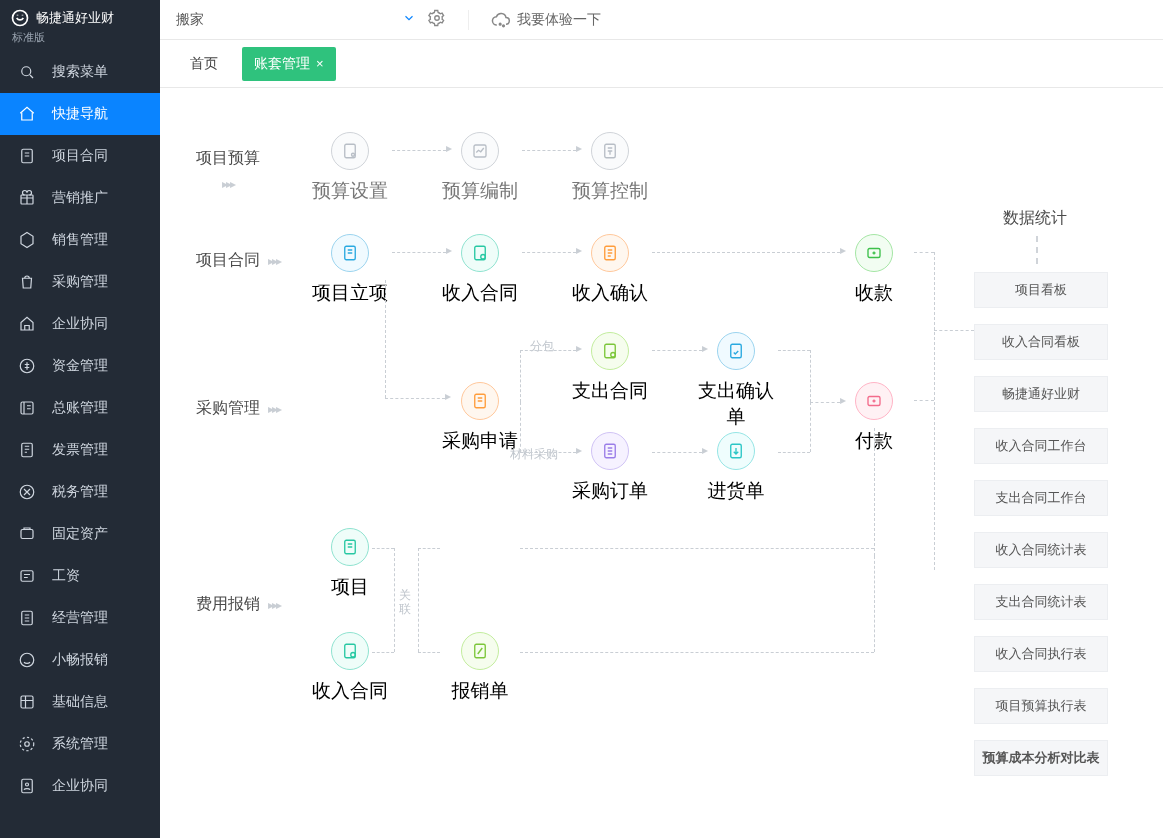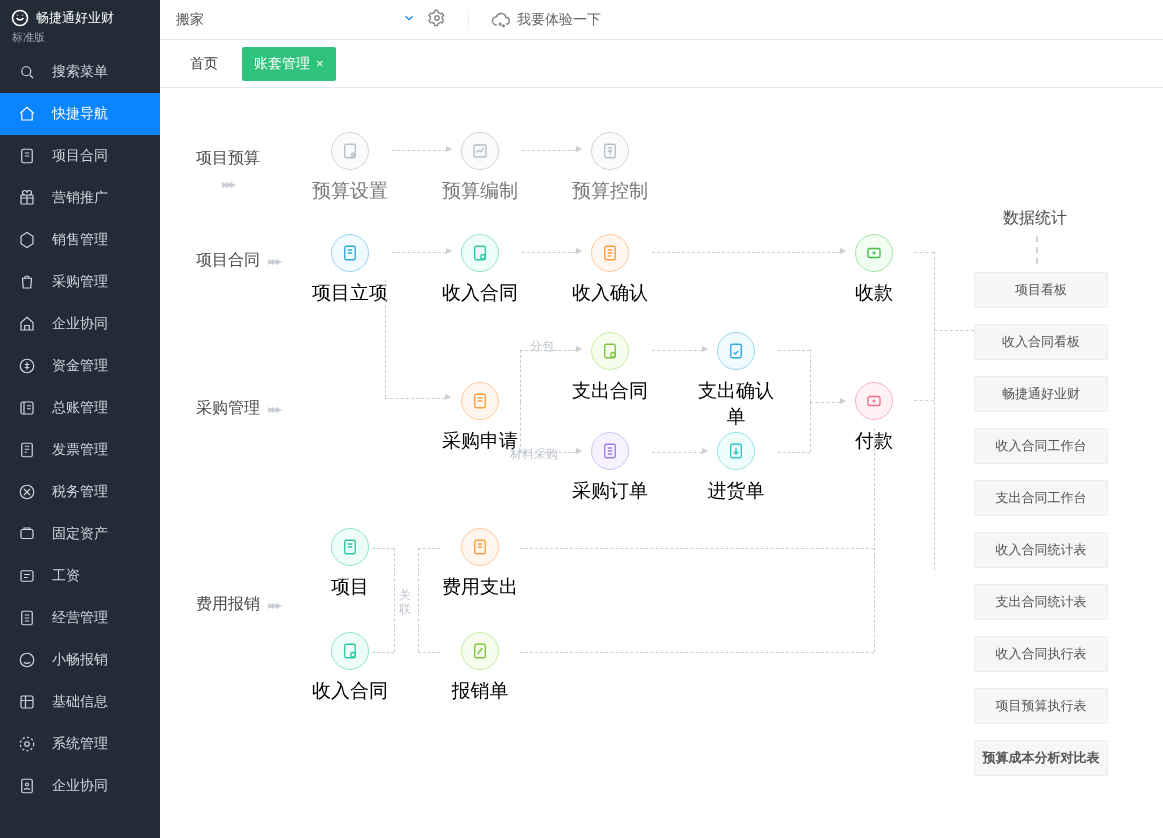--- a/index.html
+++ b/index.html
@@ -455,29 +455,20 @@
     </div>
     <div class="node" style="left:150px; top:440px;">
       <div class="nicon teal">
           <svg width="18" height="18" viewBox="0 0 24 24" fill="none" stroke="#28c8a3" stroke-width="1.8">
             <rect x="5" y="3" width="14" height="18" rx="2"></rect>
             <path d="M9 8h6M9 12h6"></path>
           </svg>
         </div>
       <div class="nlabel dark">项目</div>
     </div>
-    <div class="node" style="left:280px; top:440px;">
-      <div class="nicon orange">
-          <svg width="18" height="18" viewBox="0 0 24 24" fill="none" stroke="#ff9d3c" stroke-width="1.8">
-            <rect x="5" y="3" width="14" height="18" rx="2"></rect>
-            <path d="M9 8h6M9 12h6"></path>
-          </svg>
-        </div>
-      <div class="nlabel dark">费用支出</div>
-    </div>
     <div class="node" style="left:150px; top:544px;">
       <div class="nicon teal">
           <svg width="18" height="18" viewBox="0 0 24 24" fill="none" stroke="#28c8a3" stroke-width="1.8">
             <rect x="5" y="3" width="14" height="18" rx="2"></rect>
             <circle cx="16" cy="17" r="3"></circle>
           </svg>
         </div>
       <div class="nlabel dark">收入合同</div>
     </div>
     <div class="node" style="left:280px; top:544px;">

